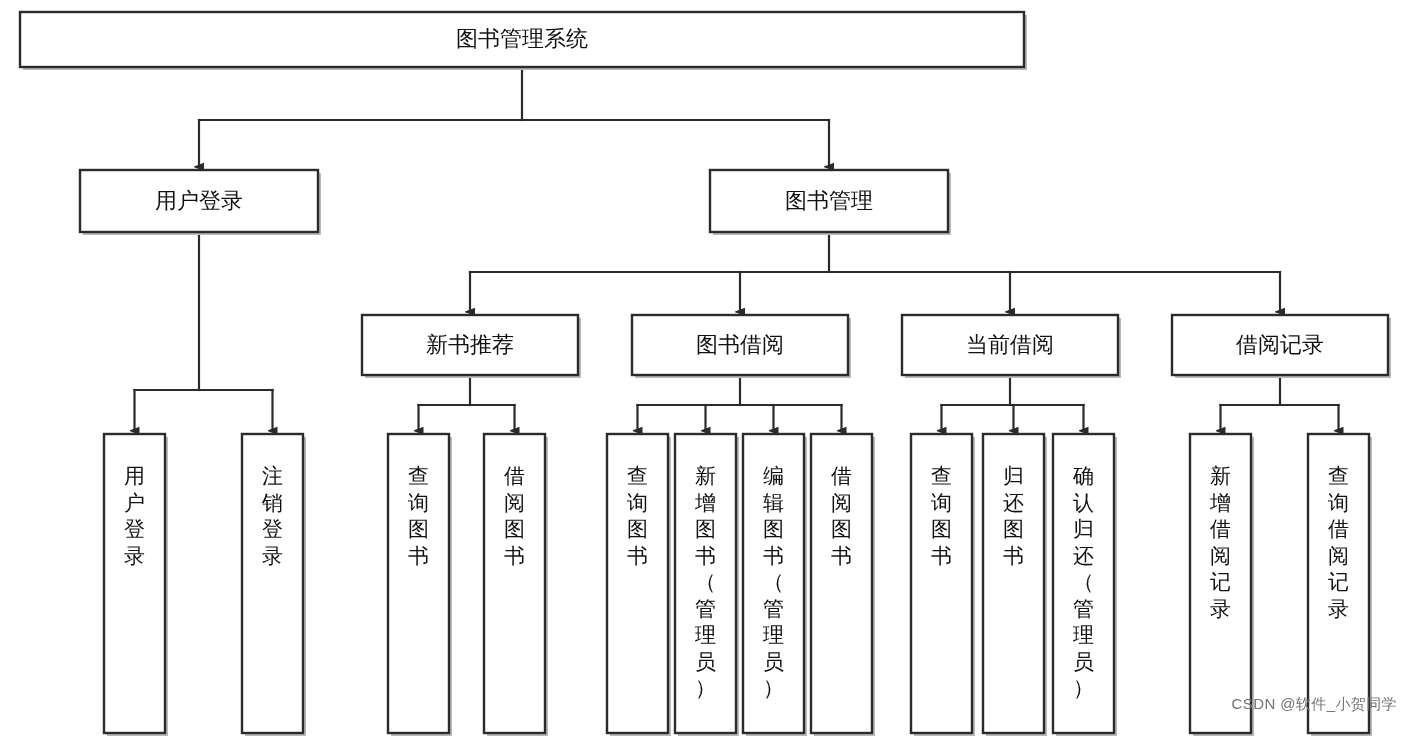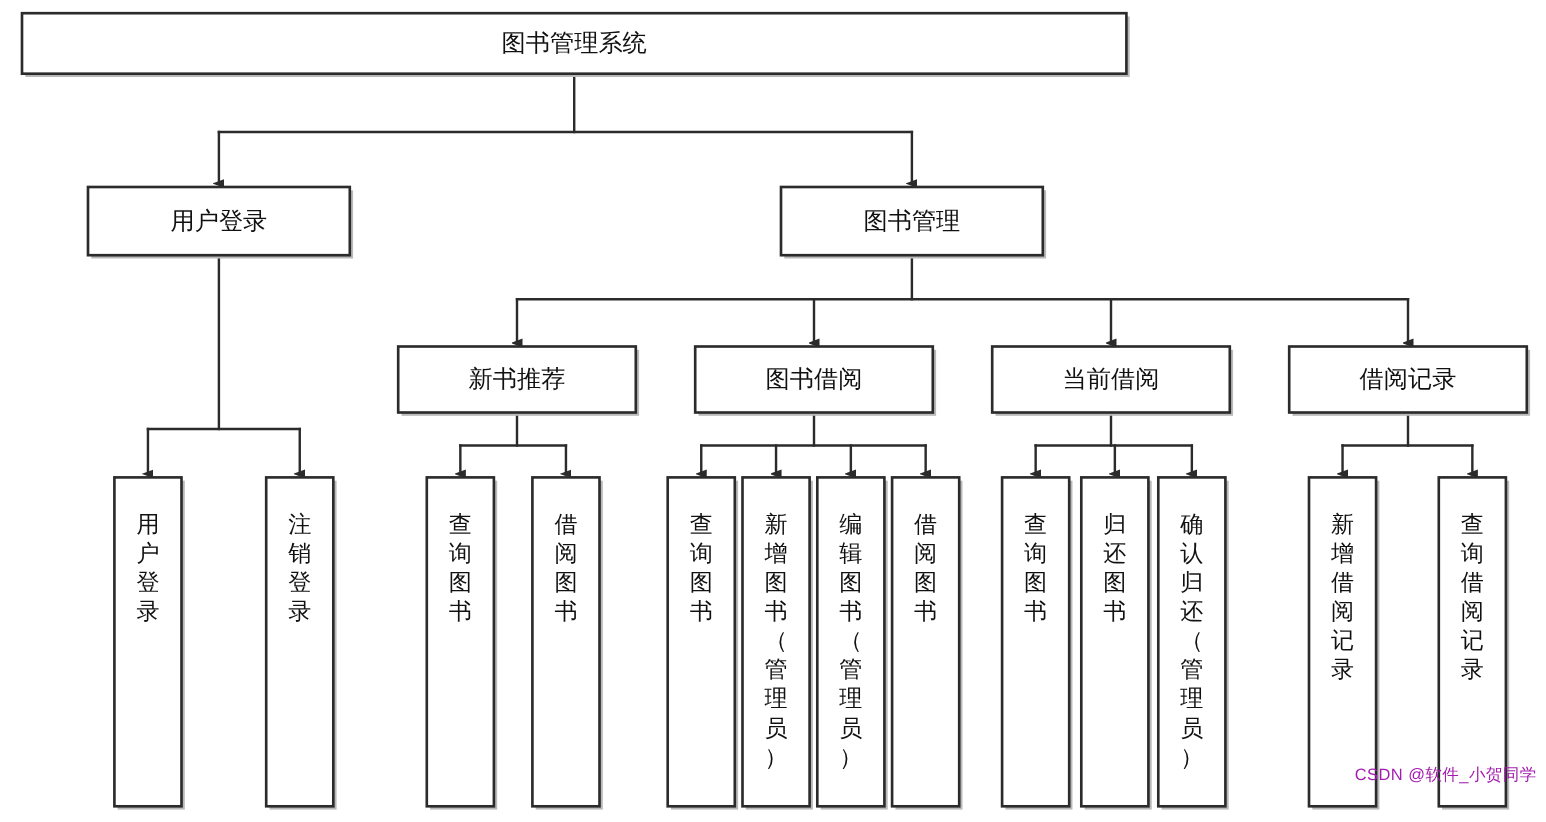--- a/index.html
+++ b/index.html
@@ -15,21 +15,21 @@
   .node-shadow{fill:#b9b9b9;stroke:none;}
   .link{fill:none;stroke:#2b2b2b;stroke-width:2.2;stroke-linecap:square;}
   .node-label{
     fill:#111111;font-family:"Liberation Sans","DejaVu Sans",sans-serif;
     dominant-baseline:middle;text-anchor:middle;
   }
   .label-h{font-size:22px;}
   .label-v{font-size:21px;}
   .watermark{
     position:absolute;right:8px;bottom:4px;
-    font-size:15px;color:#a21caf;letter-spacing:.4px;
+    font-size:15px;color:#737373;letter-spacing:.4px;
     font-family:"Liberation Sans","DejaVu Sans",sans-serif;
     white-space:nowrap;pointer-events:none;
   }
 </style>
 </head>
 <body>
 
 <div id="diagram-root">
   <svg id="tree" viewBox="0 0 1405 747">
     <defs>

